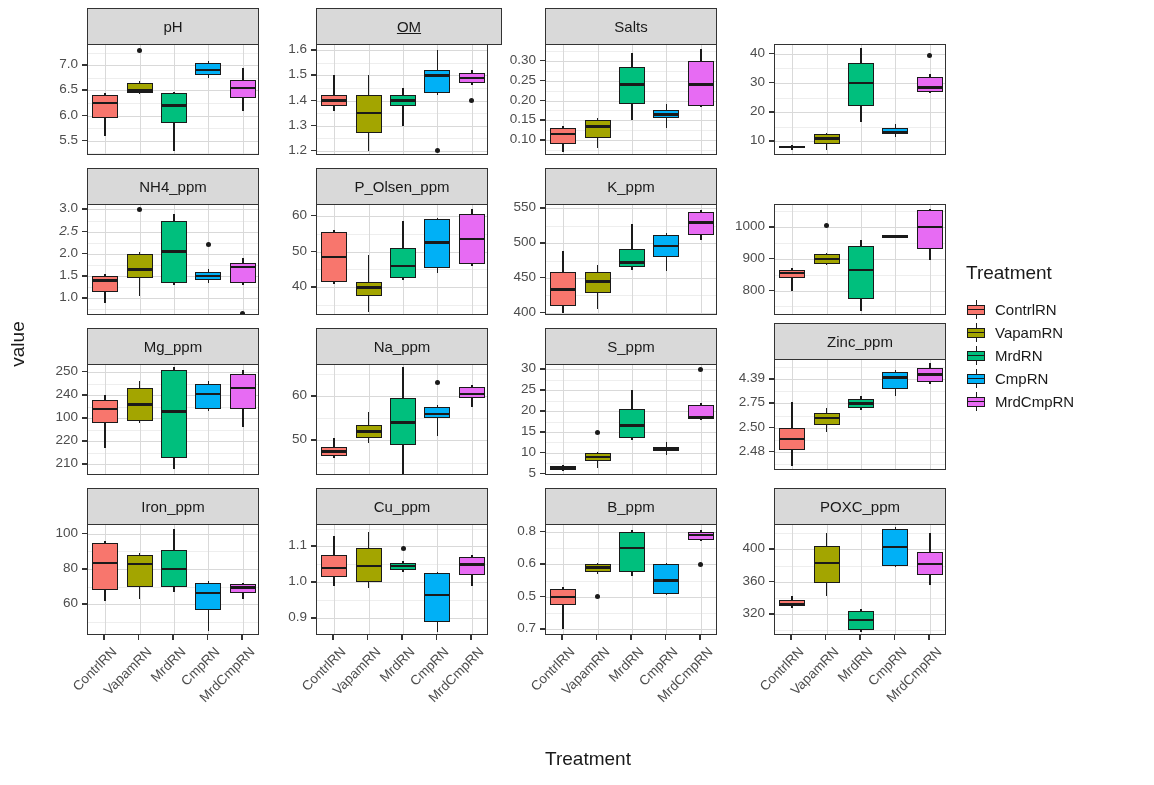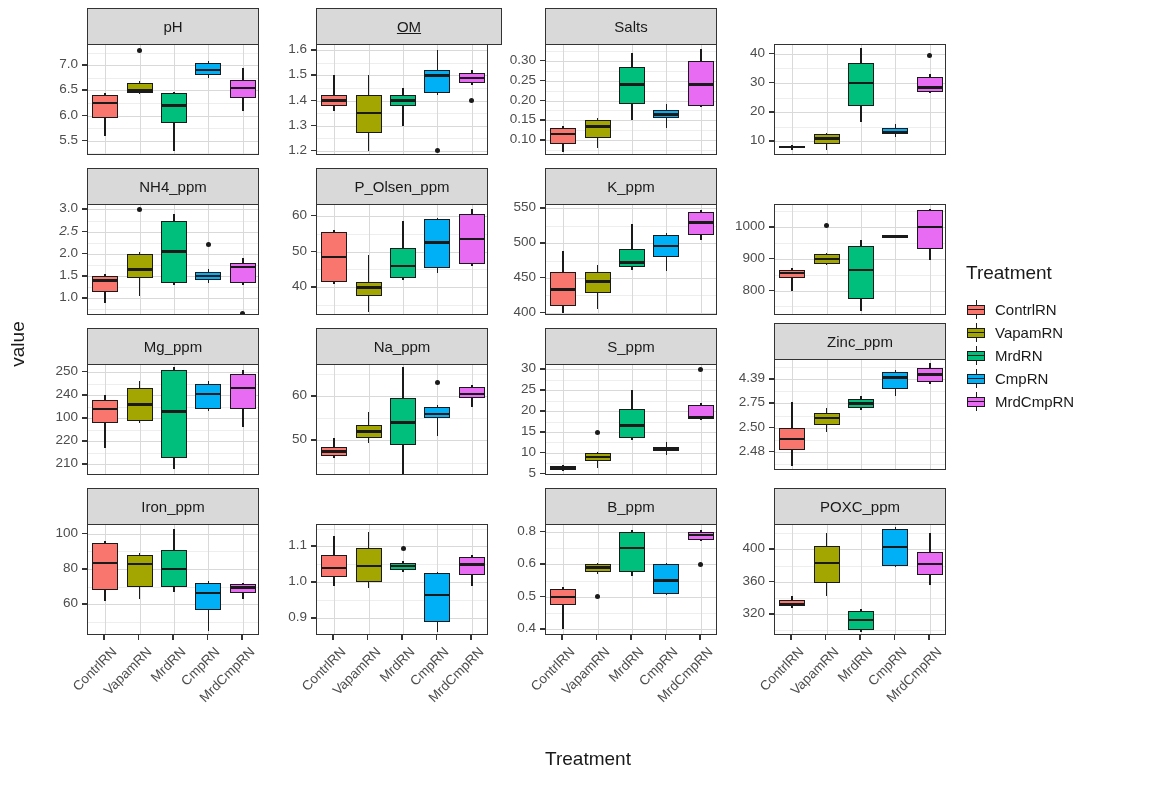--- a/index.html
+++ b/index.html
@@ -657,20 +657,21 @@
         <div class="ytick-label" style="left: 0px; width: 48px; top: 73.0476px;">80</div>
         <div class="ytick-mark" style="left: 52px; top: 44.8095px;"></div>
         <div class="ytick-label" style="left: 0px; width: 48px; top: 37.8095px;">100</div>
         <div class="xtick-mark" style="left: 73.45px; top: 147px;"></div>
         <div class="xtick-mark" style="left: 107.85px; top: 147px;"></div>
         <div class="xtick-mark" style="left: 142.25px; top: 147px;"></div>
         <div class="xtick-mark" style="left: 176.65px; top: 147px;"></div>
         <div class="xtick-mark" style="left: 211.05px; top: 147px;"></div>
       </div>
       <div class="facet-cell" style="left: 229px; top: 480px;">
+        <div class="strip" style="left: 57px; top: 0px; width: 172px; height: 37px;">Cu_ppm</div>
         <div class="panel" style="left: 57px; top: 36px; width: 172px; height: 111px;">
           <div class="gridline-h minor" style="top: 75.1935px;"></div>
           <div class="gridline-h minor" style="top: 39.3871px;"></div>
           <div class="gridline-h minor" style="top: 3.58065px;"></div>
           <div class="gridline-h major" style="top: 93.0968px;"></div>
           <div class="gridline-h major" style="top: 57.2903px;"></div>
           <div class="gridline-h major" style="top: 21.4839px;"></div>
           <div class="gridline-v major" style="left: 17.2px;"></div>
           <div class="gridline-v major" style="left: 51.6px;"></div>
           <div class="gridline-v major" style="left: 86px;"></div>
@@ -742,21 +743,21 @@
           <div class="whisker" style="left: 119.65px; top: 68.5588px; height: 1.63235px;"></div>
           <div class="bp-box" style="left: 107.4px; top: 39.1765px; width: 26px; height: 29.3824px; background: rgb(0, 176, 246);"></div>
           <div class="bp-median" style="left: 107.4px; width: 26px; top: 54.25px;"></div>
           <div class="whisker" style="left: 154.05px; top: 4.89706px; height: 1.63235px;"></div>
           <div class="whisker" style="left: 154.05px; top: 14.6912px; height: 0.979412px;"></div>
           <div class="bp-box" style="left: 141.8px; top: 6.52941px; width: 26px; height: 8.16176px; background: rgb(231, 107, 243);"></div>
           <div class="bp-median" style="left: 141.8px; width: 26px; top: 8.54412px;"></div>
           <div class="bp-outlier" style="left: 152.3px; top: 36.6765px;"></div>
         </div>
         <div class="ytick-mark" style="left: 52px; top: 140.471px;"></div>
-        <div class="ytick-label" style="left: 0px; width: 48px; top: 133.471px;">0.4</div>
+        <div class="ytick-label" style="left: 0px; width: 48px; top: 133.471px;">0.7</div>
         <div class="ytick-mark" style="left: 52px; top: 107.824px;"></div>
         <div class="ytick-label" style="left: 0px; width: 48px; top: 100.824px;">0.5</div>
         <div class="ytick-mark" style="left: 52px; top: 75.1765px;"></div>
         <div class="ytick-label" style="left: 0px; width: 48px; top: 68.1765px;">0.6</div>
         <div class="ytick-mark" style="left: 52px; top: 42.5294px;"></div>
         <div class="ytick-label" style="left: 0px; width: 48px; top: 35.5294px;">0.8</div>
         <div class="xtick-mark" style="left: 73.45px; top: 147px;"></div>
         <div class="xtick-mark" style="left: 107.85px; top: 147px;"></div>
         <div class="xtick-mark" style="left: 142.25px; top: 147px;"></div>
         <div class="xtick-mark" style="left: 176.65px; top: 147px;"></div>

